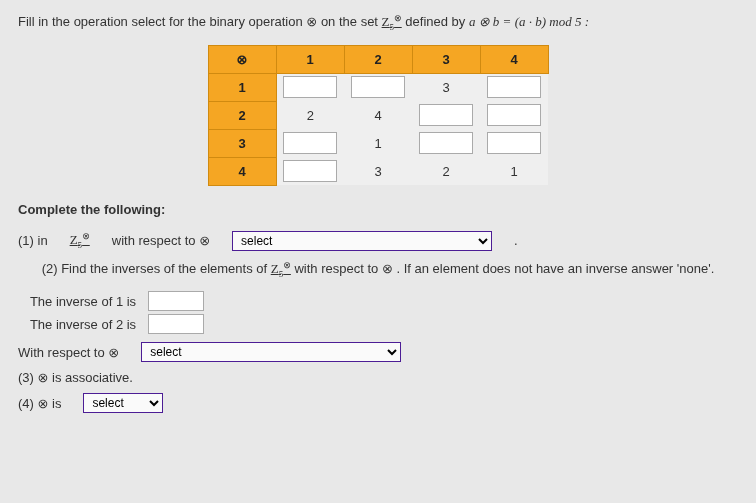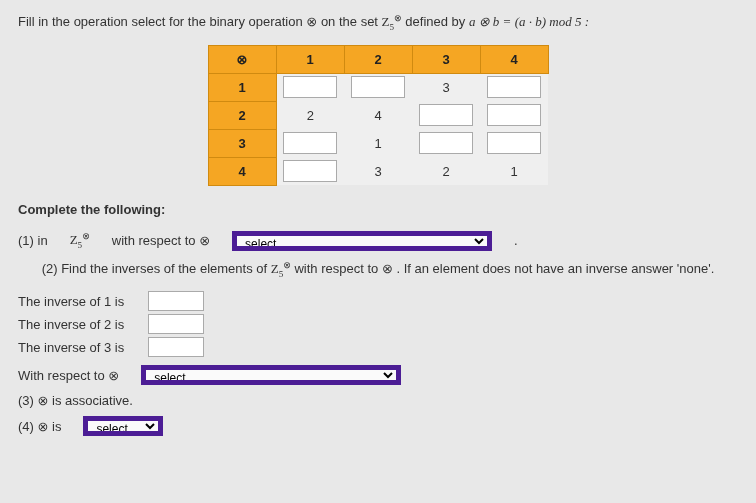--- a/index.html
+++ b/index.html
@@ -27,32 +27,32 @@
     }
     table.op td.cell { background: #efefef; }
     table.op td.cell input {
       width: 54px; height: 22px; text-align: center; border: 1px solid #aaa;
       background: #fff; font-size: 12px;
     }
     .prefilled { display: inline-block; }
     .section-head { font-weight: bold; margin: 10px 0 14px 0; }
     .qline { margin: 8px 0; display: flex; align-items: center; flex-wrap: wrap; gap: 22px; }
     select.sel {
-      border: 5px solid #4c1d95; background: #fafafa; height: 20px; font-size: 12px;
+      border: 1px solid #4c1d95; background: #fafafa; height: 20px; font-size: 12px;
       padding: 0 4px; min-width: 80px;
     }
     select.wide { min-width: 260px; }
     .inv-group { margin-top: 6px; }
     .inv-row { display: flex; align-items: center; margin: 3px 0; }
-    .inv-row label { width: 130px; }
+    .inv-row label { width: 130px; text-align: center; }
     .inv-row input {
       width: 56px; height: 20px; border: 1px solid #aaa; background: #fff; text-align: center;
     }
     .math { font-family: Liberation Serif, serif; font-style: italic; }
-    .setZ { font-family: 'Cambria Math','Times New Roman',serif; }
+    .setZ { font-family: 'Cambria Math','Times New Roman',serif; text-decoration: underline; }
     sup, sub { font-size: 0.7em; }
     .subq-note { margin: 6px 0 10px 0; line-height: 1.5; text-align: center; }
   </style>
 </head>
 <body>
 
 <div class="problem-text">
   <span>Fill in the operation select for the binary operation </span>
   <span>⊗</span>
   <span> on the set </span>
@@ -124,24 +124,20 @@
 
 <div class="inv-group">
   <div class="inv-row">
     <label>The inverse of 1 is</label>
     <input style="">
   </div>
   <div class="inv-row">
     <label>The inverse of 2 is</label>
     <input style="">
   </div>
-  <div class="inv-row">
-    <label>The inverse of 3 is</label>
-    <input style="">
-  </div>
 </div>
 
 <div class="qline">
   <span>With respect to ⊗ </span>
   <select class="sel wide">
     <option>select</option>
   </select>
 </div>
 
 <div class="qline">

